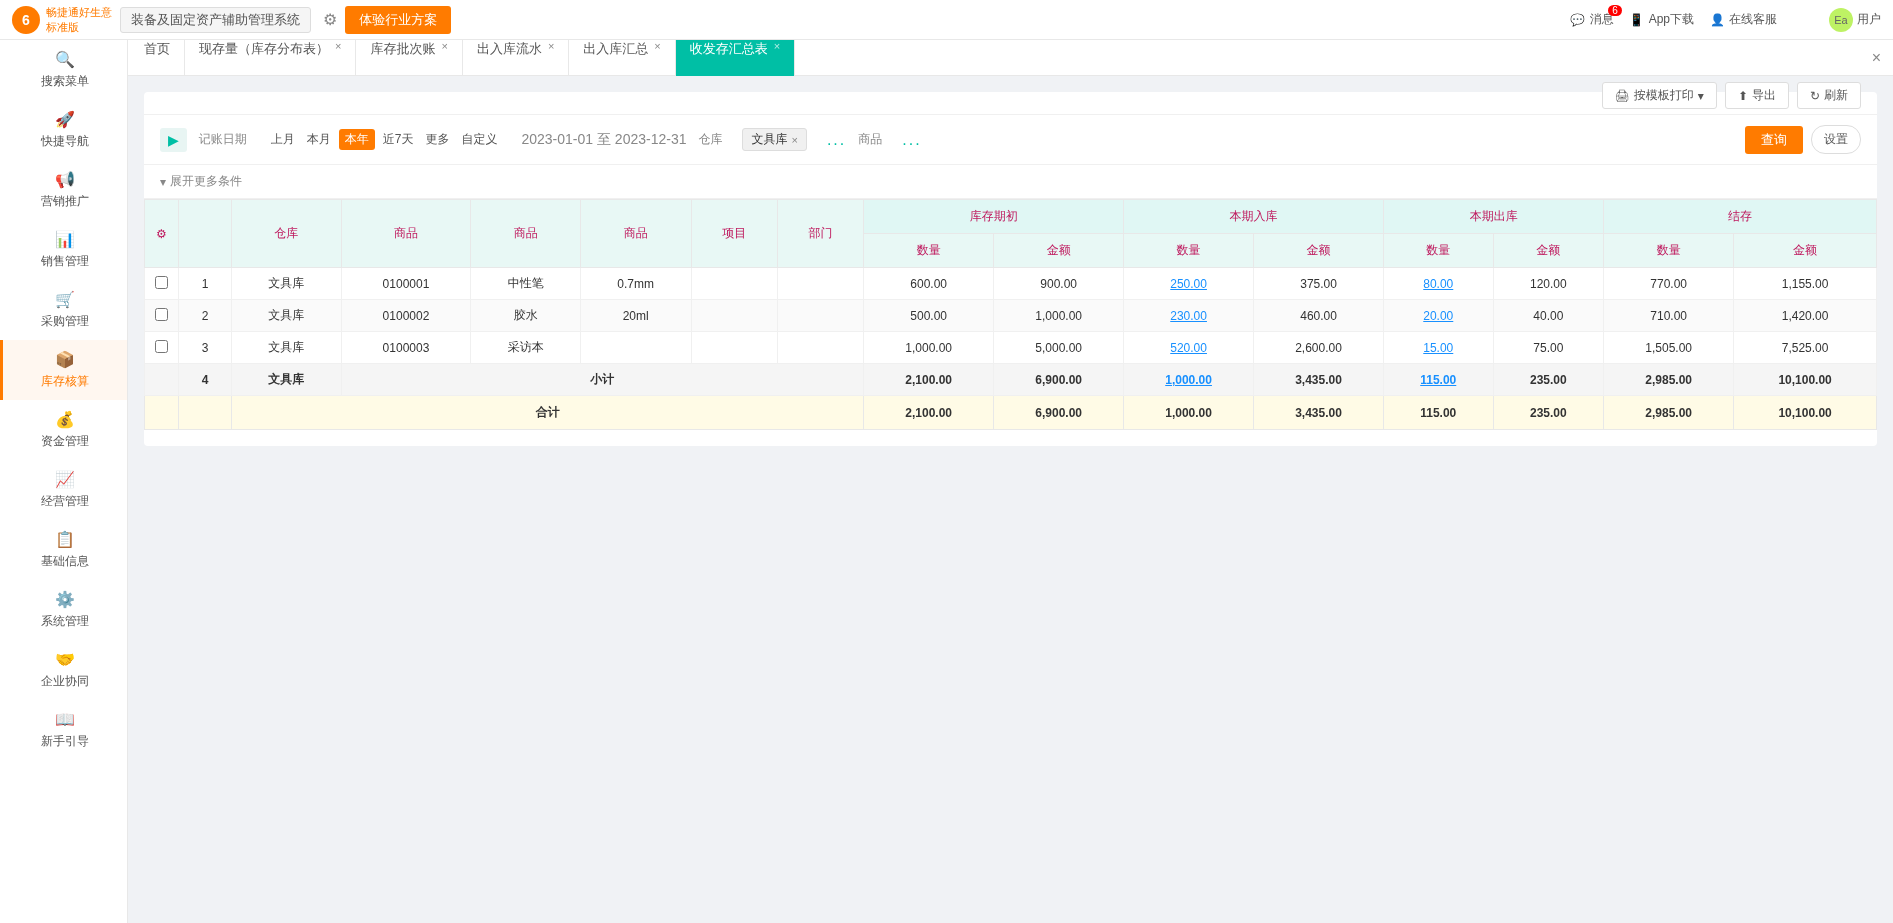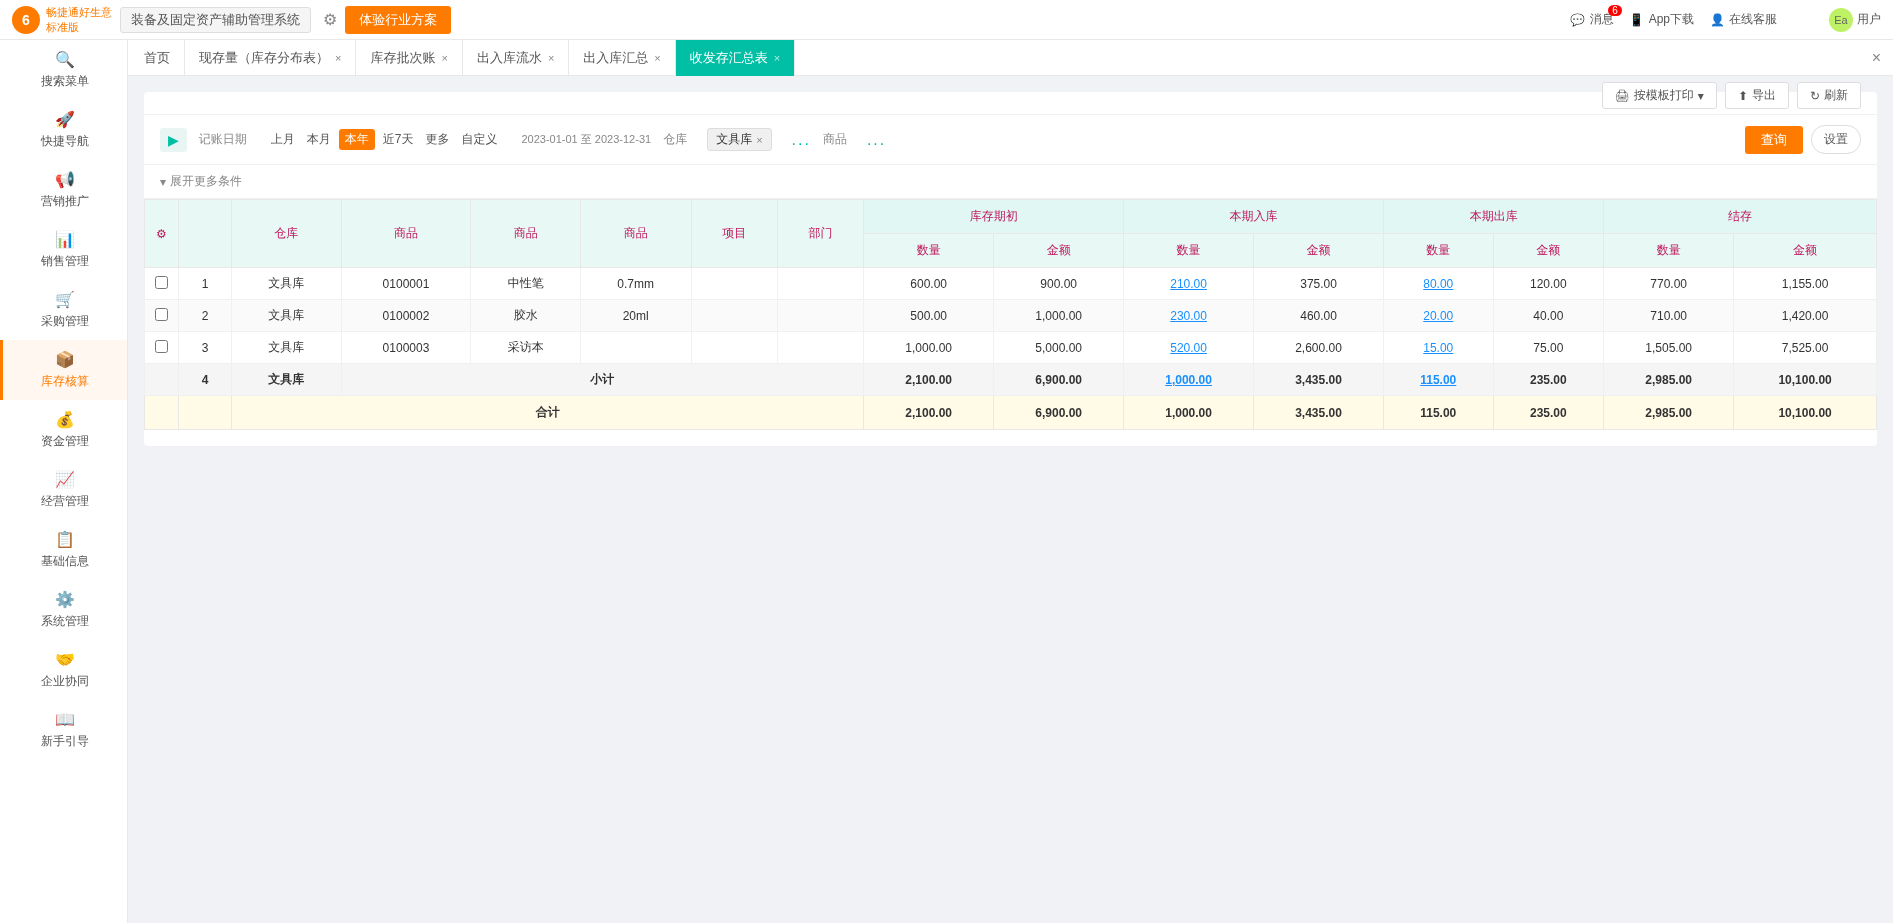--- a/index.html
+++ b/index.html
@@ -23,21 +23,21 @@
     .sidebar { width: 128px; background: #fff; border-right: 1px solid #e8e8e8; display: flex; flex-direction: column; }
     .sidebar-item { display: flex; flex-direction: column; align-items: center; padding: 10px 5px; cursor: pointer; color: #555; font-size: 12px; gap: 4px; border-left: 3px solid transparent; }
     .sidebar-item.active { background: #fff7f0; color: #ff7b00; border-left: 3px solid #ff7b00; }
     .sidebar-icon { font-size: 16px; }
 
     
     .main { flex: 1; display: flex; flex-direction: column; overflow: hidden; }
 
     
     .tab-bar { display: flex; align-items: center; background: #fff; border-bottom: 1px solid #e8e8e8; height: 36px; padding: 0 0; }
-    .tab { display: flex; align-items: center; padding: 0 14px; height: 36px; border-right: 1px solid #e8e8e8; cursor: pointer; font-size: 13px; color: #555; gap: 6px; white-space: nowrap; }
+    .tab { display: flex; align-items: flex-start; padding: 0 14px; height: 36px; border-right: 1px solid #e8e8e8; cursor: pointer; font-size: 13px; color: #555; gap: 6px; white-space: nowrap; }
     .tab:first-child { padding-left: 16px; }
     .tab.active { background: #00bfa5; color: #fff; }
     .tab-close { font-size: 11px; cursor: pointer; opacity: 0.7; }
     .tab-bar-close { margin-left: auto; padding: 0 12px; font-size: 16px; cursor: pointer; color: #888; }
 
     
     .page-content { flex: 1; padding: 16px; overflow-y: auto; background: #f0f2f5; }
     .page-card { background: #fff; border-radius: 4px; padding: 0; }
 
     
@@ -49,21 +49,21 @@
     .btn-refresh { background: #fff; border: 1px solid #ddd; border-radius: 3px; padding: 4px 12px; cursor: pointer; color: #555; font-size: 12px; display: flex; align-items: center; gap: 4px; }
 
     
     .filter-bar { padding: 10px 16px; display: flex; align-items: center; gap: 12px; flex-wrap: wrap; border-bottom: 1px solid #f0f0f0; }
     .filter-toggle { background: #e8f5f3; border: none; color: #00bfa5; padding: 4px 8px; border-radius: 3px; cursor: pointer; font-size: 14px; }
     .filter-group { display: flex; align-items: center; gap: 20px; }
     .filter-label { color: #888; font-size: 12px; white-space: nowrap; }
     .date-quick { display: flex; gap: 4px; align-items: center; }
     .date-btn { background: none; border: none; color: #555; cursor: pointer; font-size: 12px; padding: 2px 4px; }
     .date-btn.active { background: #ff7b00; color: #fff; border-radius: 3px; padding: 2px 6px; }
-    .date-range { color: #888; font-size: 11px; text-align: center; }
+    .date-range { color: #888; font-size: 14px; text-align: center; }
     .warehouse-tag { background: #f0f0f0; border: 1px solid #ddd; border-radius: 3px; padding: 2px 8px; display: flex; align-items: center; gap: 4px; font-size: 12px; }
     .tag-close { cursor: pointer; color: #888; font-size: 11px; }
     .filter-ellipsis { color: #00bfa5; font-size: 16px; letter-spacing: 2px; cursor: pointer; }
     .btn-query { background: #ff7b00; color: #fff; border: none; border-radius: 3px; padding: 5px 16px; cursor: pointer; font-size: 13px; }
     .btn-settings { background: #fff; border: 1px solid #ddd; border-radius: 14px; padding: 5px 12px; cursor: pointer; color: #555; font-size: 12px; }
     .filter-expand { display: flex; align-items: center; color: #888; font-size: 12px; gap: 4px; cursor: pointer; padding: 4px 0; }
 
     
     .table-wrap { padding: 0 0 16px 0; overflow-x: auto; }
     table { width: 100%; border-collapse: collapse; font-size: 12px; }
@@ -296,21 +296,21 @@
       <td><input type="checkbox" style=""></td>
       <td>1</td>
       <td>文具库</td>
       <td>0100001</td>
       <td>中性笔</td>
       <td>0.7mm</td>
       <td></td>
       <td></td>
       <td>600.00</td>
       <td>900.00</td>
-      <td class="underline">210.00</td>
+      <td class="underline">250.00</td>
       <td>375.00</td>
       <td class="underline">80.00</td>
       <td>120.00</td>
       <td>770.00</td>
       <td>1,155.00</td>
     </tr>
                 <tr>
       <td><input type="checkbox" style=""></td>
       <td>2</td>
       <td>文具库</td>

